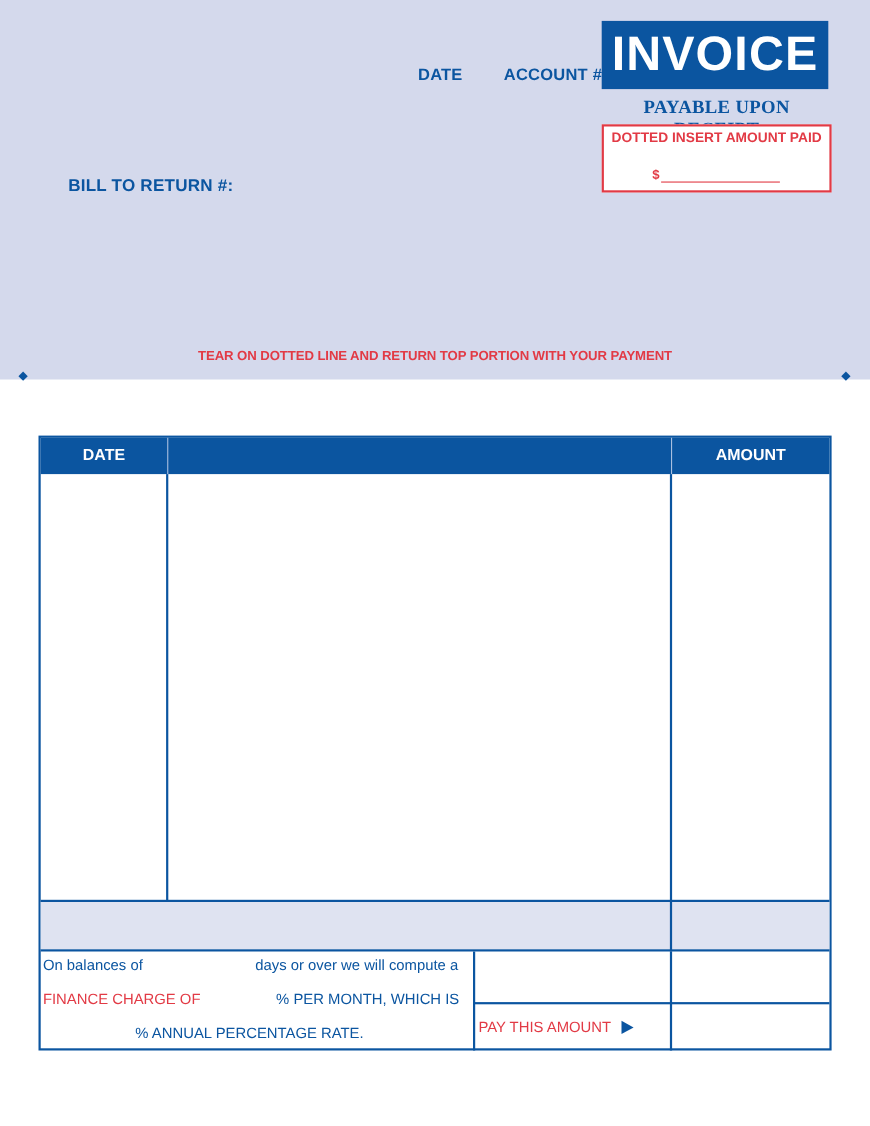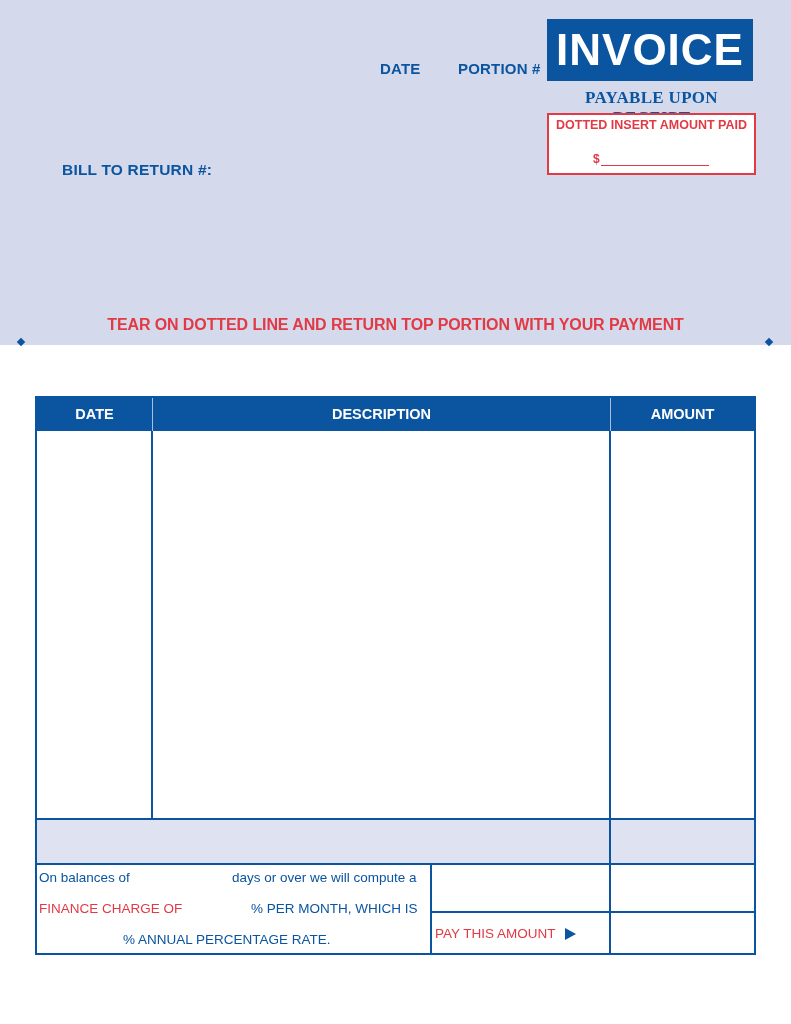--- a/index.html
+++ b/index.html
@@ -15,21 +15,21 @@
 
     .invoice-title-box { position: absolute; left: 547px; top: 19px; width: 206px; height: 62px; background: #0b55a0; color: #ffffff; font-weight: bold; font-size: 44px; text-align: center; line-height: 62px; letter-spacing: 1px; }
 
     .payable { position: absolute; left: 547px; top: 88px; width: 209px; text-align: center; font-family: "Liberation Serif", serif; font-weight: bold; color: #0b55a0; font-size: 17px; letter-spacing: 0.3px; }
 
     .amount-paid-box { position: absolute; left: 547px; top: 113px; width: 209px; height: 62px; background: #ffffff; border: 2px solid #e23a45; }
     .amount-paid-title { position: absolute; left: 0; top: 3px; width: 100%; text-align: center; color: #e23a45; font-weight: bold; font-size: 12.5px; }
     .amount-paid-line { position: absolute; left: 44px; top: 37px; color: #e23a45; font-weight: bold; font-size: 12px; display: flex; align-items: flex-end; }
     .amount-paid-line .blank { display: inline-block; width: 108px; border-bottom: 1px solid #e23a45; margin-left: 1px; height: 11px; }
 
-    .tear-note { position: absolute; left: 0; top: 316px; width: 791px; text-align: center; color: #e23a45; font-weight: bold; font-size: 16px; letter-spacing: -0.1px; }
+    .tear-note { position: absolute; left: 0; top: 316px; width: 791px; text-align: center; color: #e23a45; font-weight: bold; font-size: 12px; letter-spacing: -0.1px; }
 
     .tear-mark { position: absolute; top: 339px; width: 6px; height: 6px; background: #0b55a0; transform: rotate(45deg); }
     #tear-mark-left { left: 18px; }
     #tear-mark-right { left: 766px; }
 
     
     .table-wrap { position: absolute; left: 35px; top: 396px; width: 721px; height: 559px; border: 2px solid #0b55a0; }
     .thead { position: absolute; left: 0; top: 0; width: 717px; height: 33px; background: #0b55a0; }
     .th { position: absolute; top: 0; height: 33px; line-height: 33px; text-align: center; color: #ffffff; font-weight: bold; font-size: 14.5px; }
     #th-date { left: 0; width: 115px; }
@@ -62,21 +62,21 @@
     .pay-arrow { display: inline-block; margin-left: 9px; width: 0; height: 0; border-top: 6px solid transparent; border-bottom: 6px solid transparent; border-left: 11px solid #0b55a0; }
 
     .cell-input { position: absolute; }
   </style>
 </head>
 <body>
 
 <div class="top-band"></div>
 
 <div class="hdr-label" id="date-label">DATE</div>
-<div class="hdr-label" id="invoice-num-label">PORTION #</div>
+<div class="hdr-label" id="invoice-num-label">ACCOUNT #</div>
 
 <div class="invoice-title-box">INVOICE</div>
 <div class="payable">PAYABLE UPON RECEIPT</div>
 
 <div class="amount-paid-box">
   <div class="amount-paid-title">DOTTED INSERT AMOUNT PAID</div>
   <div class="amount-paid-line">
     <span>$</span>
     <span class="blank"></span>
   </div>
@@ -85,21 +85,20 @@
 <div class="hdr-label" id="bill-to-label">BILL TO RETURN #:</div>
 
 <div class="tear-note">TEAR ON DOTTED LINE AND RETURN TOP PORTION WITH YOUR PAYMENT</div>
 <div class="tear-mark" id="tear-mark-left"></div>
 <div class="tear-mark" id="tear-mark-right"></div>
 
 <div class="table-wrap">
   <div class="thead">
     <div class="th" id="th-date">DATE</div>
     <div class="th-sep" style="left:115px"></div>
-    <div class="th" id="th-desc">DESCRIPTION</div>
     <div class="th-sep" style="left:573px"></div>
     <div class="th" id="th-amount">AMOUNT</div>
   </div>
 
   <div class="cell-input" style="left:0;top:33px;width:114px;height:387px"></div>
   <div class="cell-input" style="left:116px;top:33px;width:456px;height:387px"></div>
   <div class="cell-input" style="left:574px;top:33px;width:143px;height:387px"></div>
 
   <div class="gray-row"></div>
   <div class="cell-input" style="left:574px;top:422px;width:143px;height:43px"></div>

